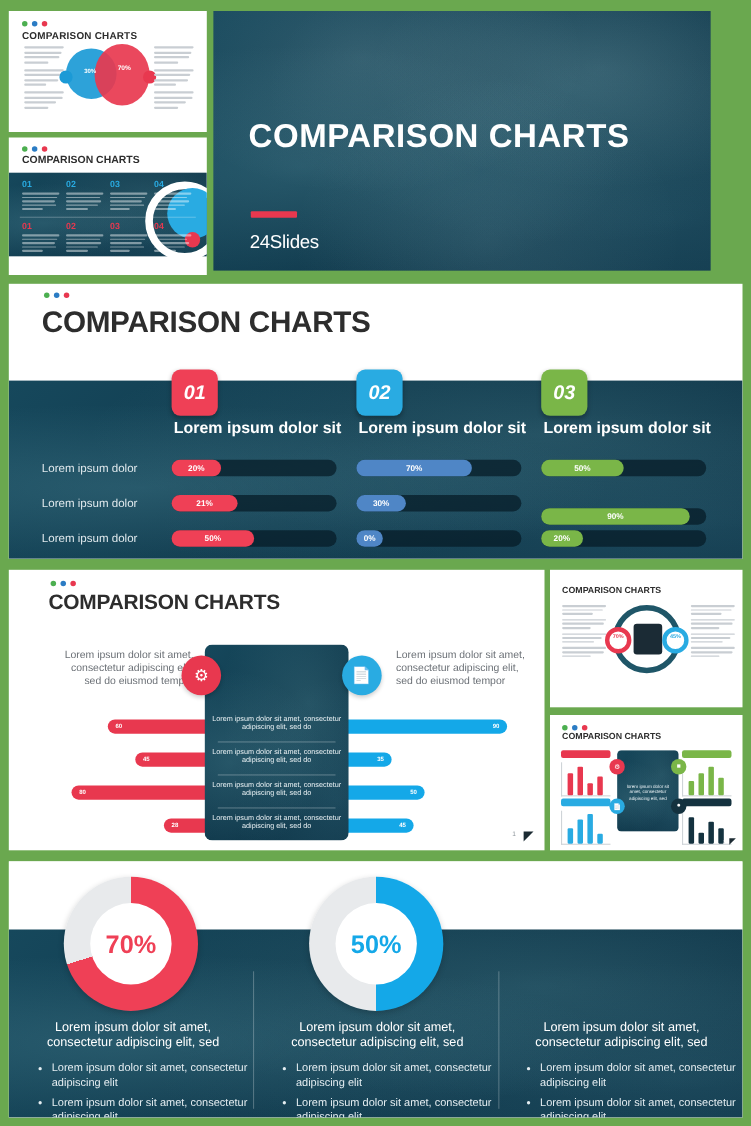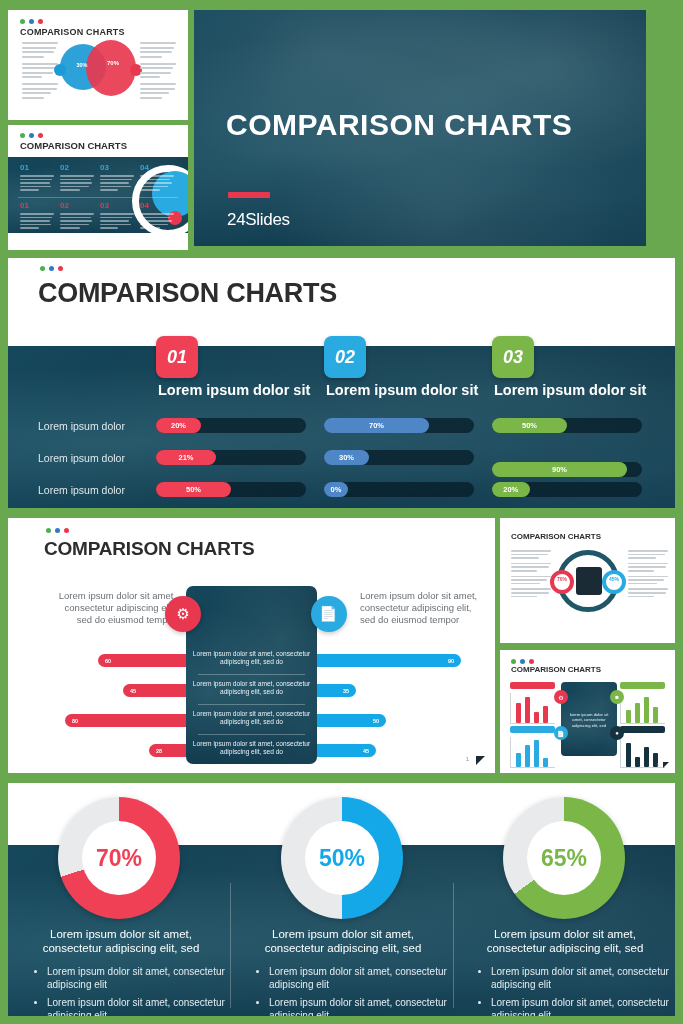--- a/index.html
+++ b/index.html
@@ -509,25 +509,20 @@
         <div class="hole" style="color:#ef4056;">70%</div>
       </div>
     </div>
 
     <div class="donutwrap" style="left:273px;">
       <div class="donut" style="background:conic-gradient(#14a8e8 0% 50%, #e8eaec 50% 100%);">
         <div class="hole" style="color:#14a8e8;">50%</div>
       </div>
     </div>
 
-    <div class="donutwrap" style="left:495px;">
-      <div class="donut" style="background:conic-gradient(#7ab648 0% 65%, #e8eaec 65% 100%);">
-        <div class="hole" style="color:#7ab648;">65%</div>
-      </div>
-    </div>
 
     <div class="dcap" style="left:18px;top:144px;width:190px;">Lorem ipsum dolor sit amet, consectetur adipiscing elit, sed</div>
     <ul class="dlist" style="left:26px;top:182px;width:182px;">
       <li>Lorem ipsum dolor sit amet, consectetur adipiscing elit</li>
       <li>Lorem ipsum dolor sit amet, consectetur adipiscing elit</li>
     </ul>
 
     <div class="dcap" style="left:240px;top:144px;width:190px;">Lorem ipsum dolor sit amet, consectetur adipiscing elit, sed</div>
     <ul class="dlist" style="left:248px;top:182px;width:182px;">
       <li>Lorem ipsum dolor sit amet, consectetur adipiscing elit</li>

